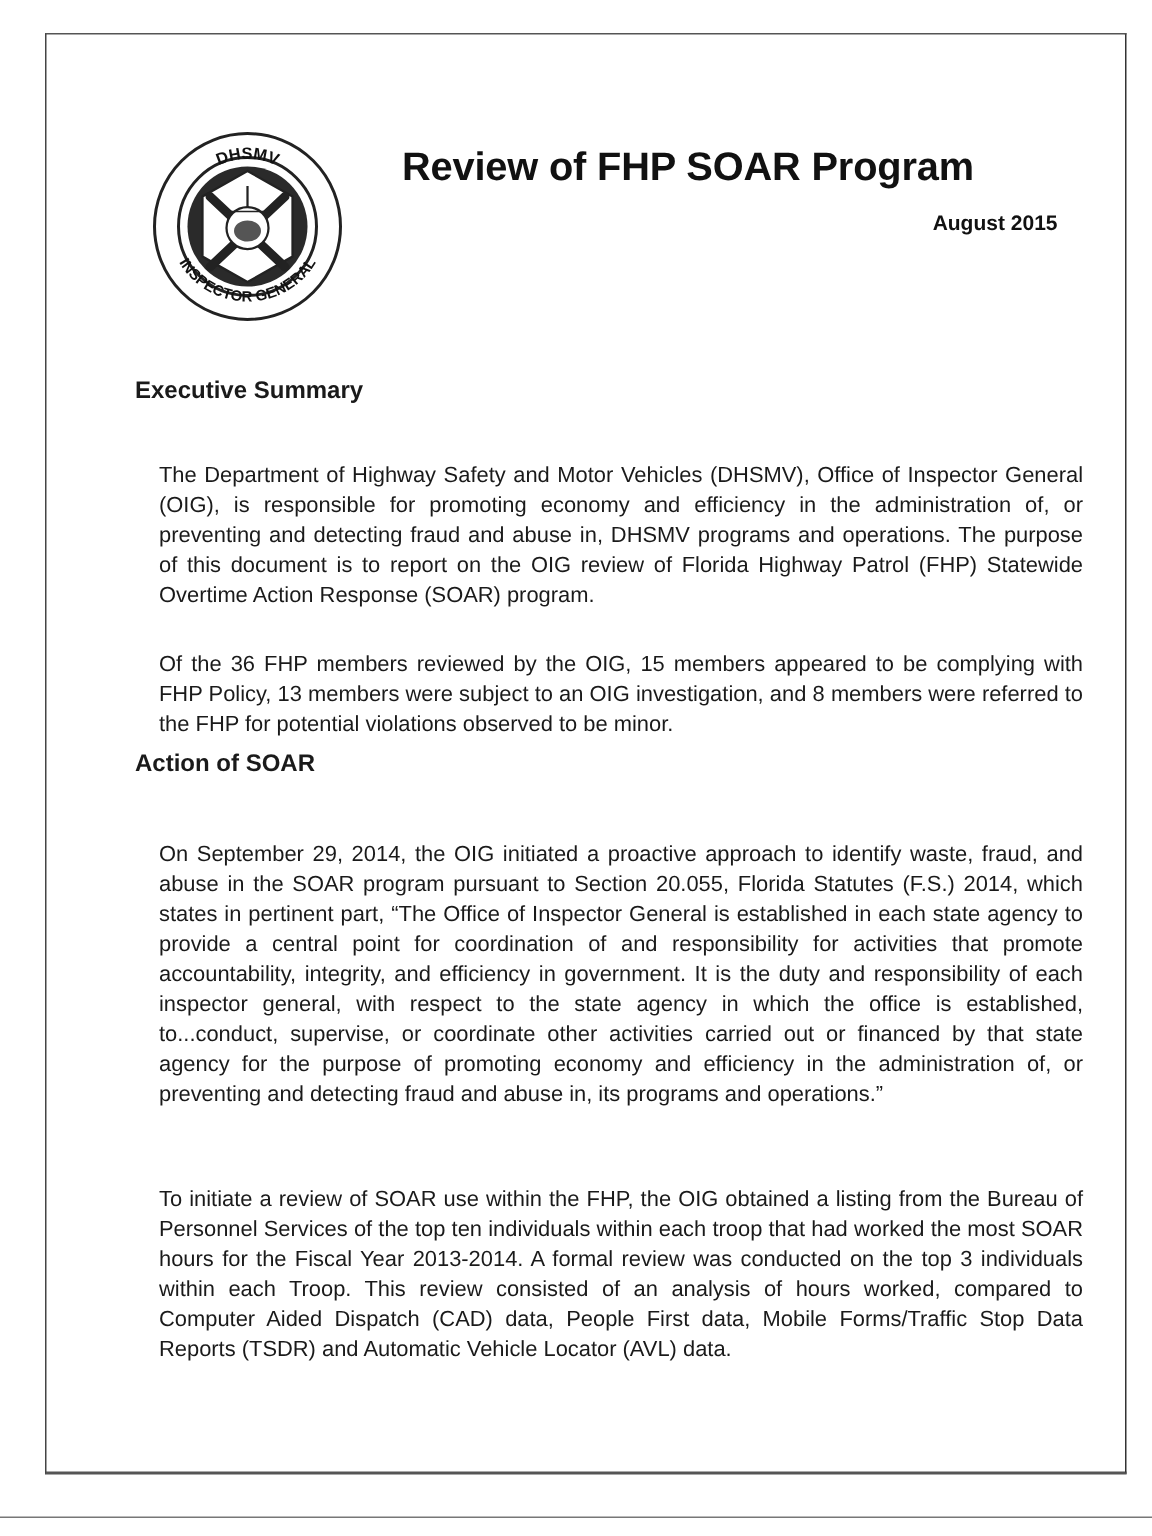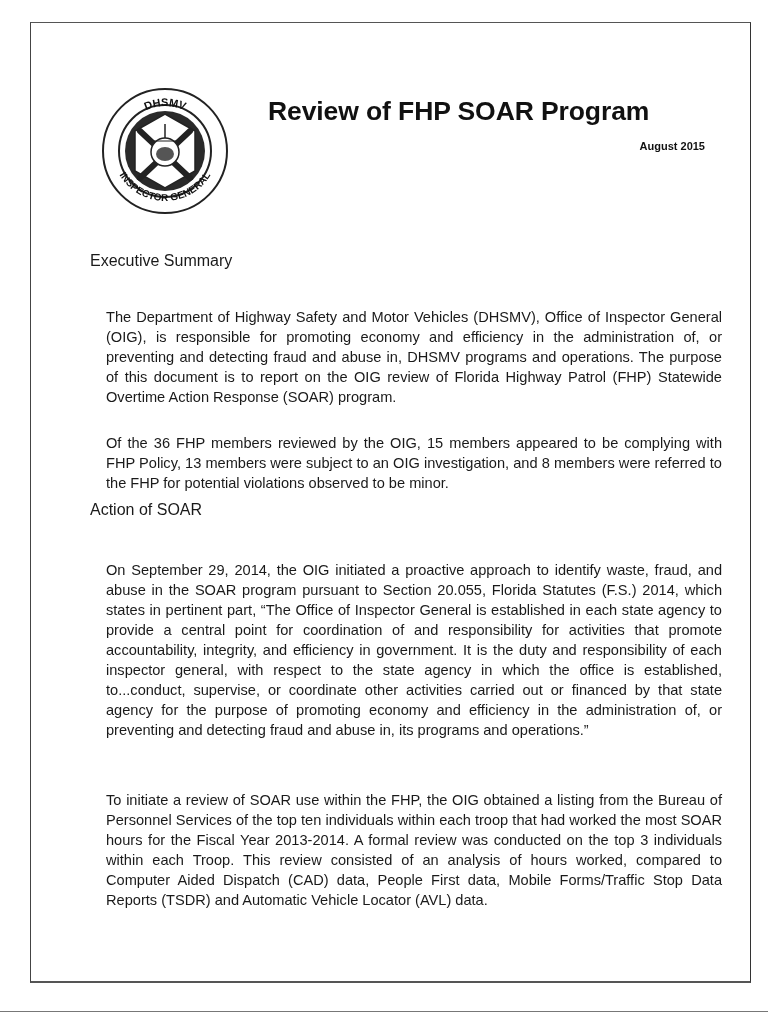--- a/index.html
+++ b/index.html
@@ -16,24 +16,24 @@
   .bottom-line {
     position:absolute; left:0; top:1011px; width:768px; height:0;
     border-top:1.5px solid #777;
   }
   .seal { position:absolute; left:100px; top:86px; width:130px; height:130px; }
   .title {
     position:absolute; left:268px; top:96px; font-size:26.5px; font-weight:bold;
     color:#111; letter-spacing:-0.1px; white-space:nowrap;text-align:right;
   }
   .date {
-    position:absolute; right:63px; top:140px; font-size:11px; font-weight:bold; color:#111;
+    position:absolute; right:63px; top:140px; font-size:14px; font-weight:bold; color:#111;
   }
   h2 {
-    position:absolute; left:90px; margin:0; font-size:16px; font-weight:normal; color:#1a1a1a;
+    position:absolute; left:90px; margin:0; font-size:16px; font-weight:bold; color:#1a1a1a;
   }
   .para {
     position:absolute; left:90px; width:616px; margin:16px;
     font-size:14.6px; line-height:20px; text-align:justify; color:#1a1a1a;
   }
 </style>
 </head>
 <body>
 
 <div class="frame"></div>

